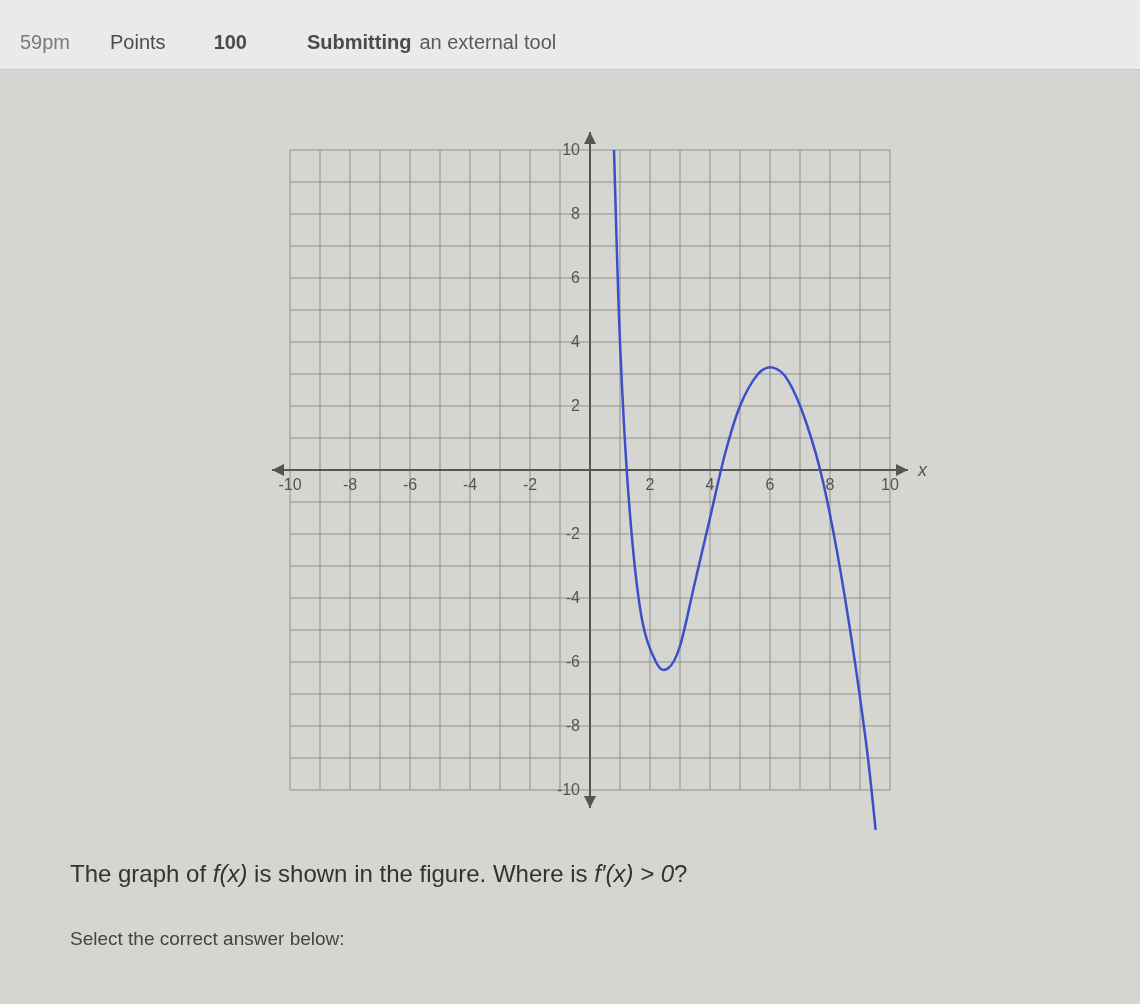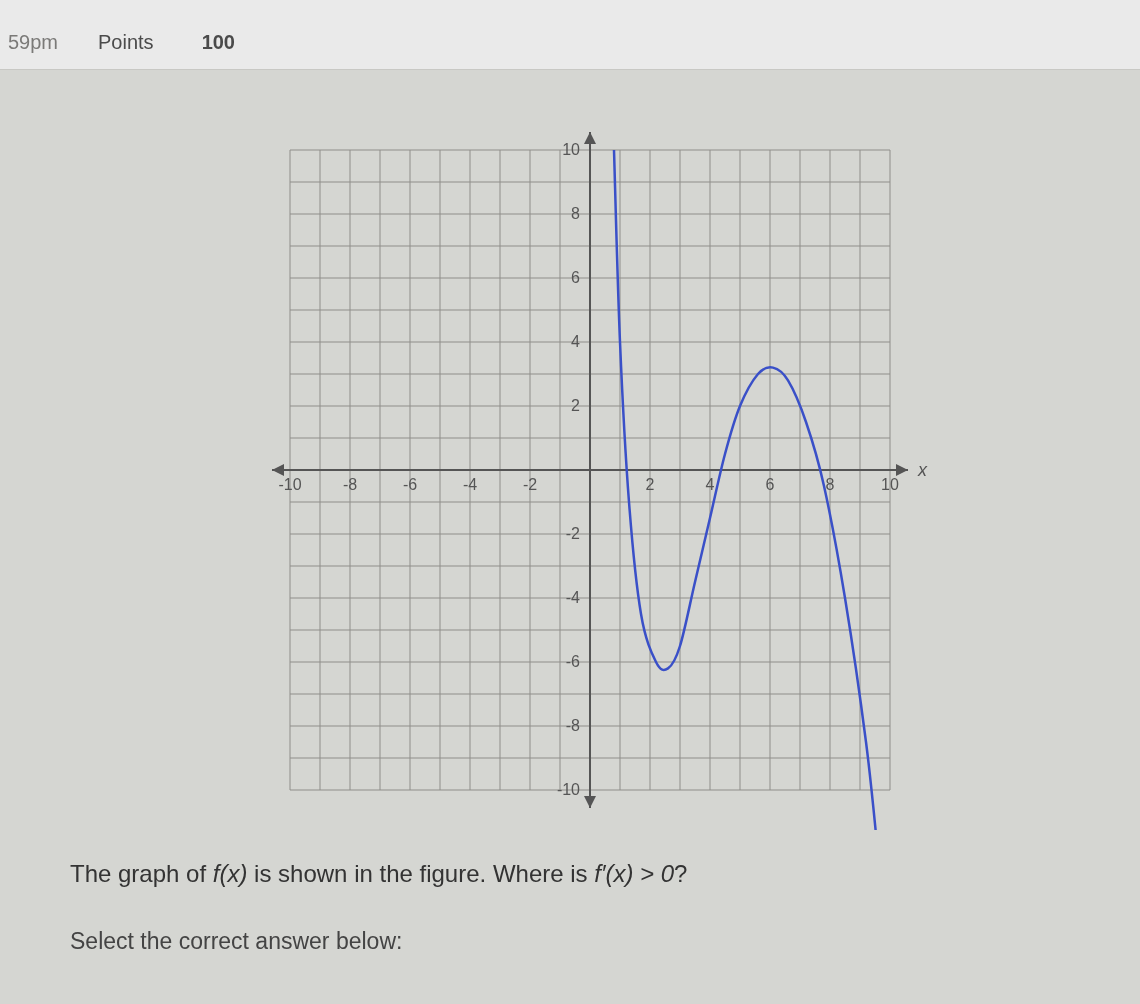--- a/index.html
+++ b/index.html
@@ -15,21 +15,21 @@
     background: #eaeaea;
     border-bottom: 1px solid #c8c8c4;
     height: 70px;
     padding: 16px 0 0 0;
     display: flex;
     align-items: center;
     gap: 40px;
     font-size: 20px;
     color: #4b4b4b;
   }
-  .time { color: #7b7a78; font-weight: 500; margin-left: 0; padding-left: 8px; }
+  .time { color: #7b7a78; font-weight: 500; margin-left: 12px; padding-left: 8px; }
   .points-label { font-weight: 400; }
   .points-value { font-weight: 700; margin-left: 40px; }
   .submitting-label { font-weight: 700; margin-left: 20px; }
   .submitting-value { font-weight: 400; color: #5a5a5a; }
   .content {
     padding: 40px 0 0 0;
     background: #d5d6d2;
     height: calc(100% - 70px);
     position: relative;
   }
@@ -49,34 +49,38 @@
   .curve { fill: none; stroke: #3a50c8; stroke-width: 2.5; }
   .arrow { fill: #555; }
   .x-label { font-style: italic; font-size: 18px; fill: #555; }
   .question-text {
     font-size: 24px;
     color: #333;
     margin: 30px 0 0 70px;
   }
   .question-text .math { font-style: italic; }
   .select-text {
-    font-size: 23px;
+    font-size: 19px;
     color: #444;
     margin: 40px 0 4px 70px;
   }
   .points-group, .submitting-group { display: flex; gap: 8px; align-items: baseline; }
 </style>
 </head>
 <body>
 
 <div class="header-strip">
   <span class="time">59pm</span>
   <span class="points-group">
     <span class="points-label">Points</span>
     <span class="points-value">100</span>
+  </span>
+  <span class="submitting-group">
+    <span class="submitting-label">Submitting</span>
+    <span class="submitting-value">an external tool</span>
   </span>
 </div>
 
 <div class="content">
 
   <div class="chart-wrap">
     <svg id="chart-svg" width="680" height="720">
         <g class="grid">
           <line x1="40" y1="680" x2="40" y2="40"></line>
           <line x1="70" y1="680" x2="70" y2="40"></line>

